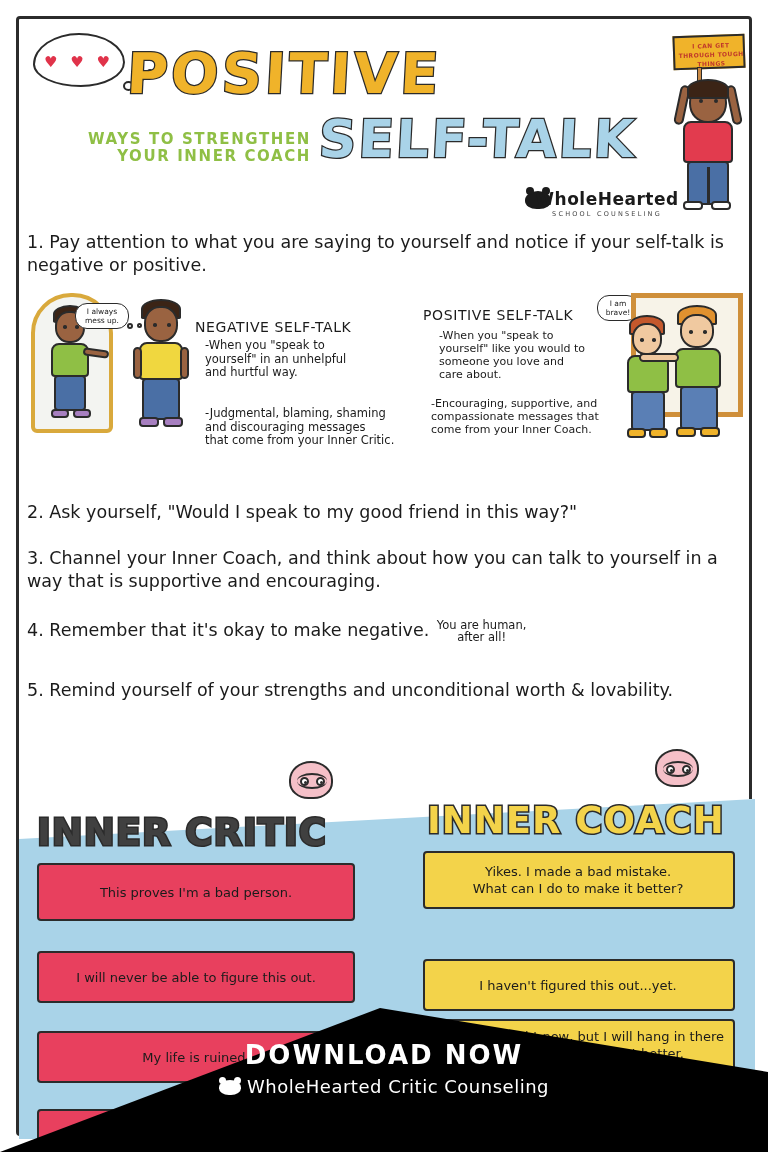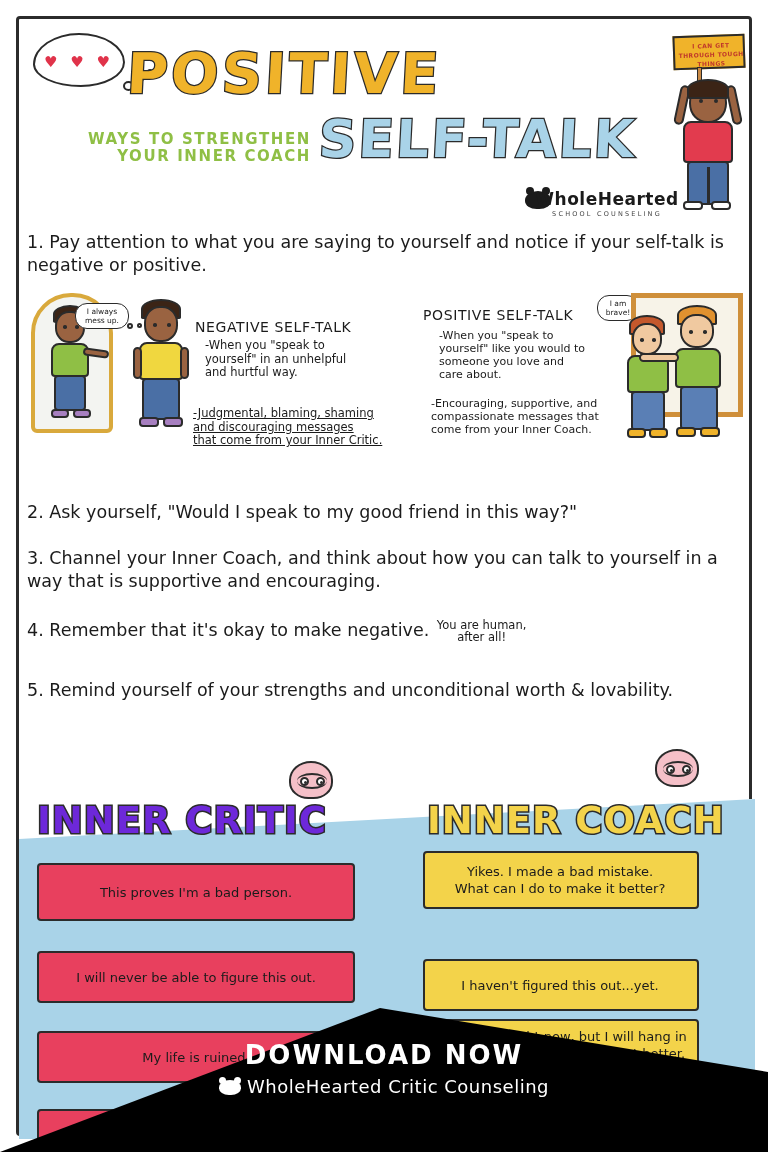--- a/index.html
+++ b/index.html
@@ -159,39 +159,39 @@
     position: absolute; left: 0; top: 0; width: 736px; height: 40px;
     background: #ffffff;
     clip-path: polygon(0 0, 736px 0, 736px 0, 0 40px);
   }
   .col-title {
     position: absolute;
     font-family: "DejaVu Sans", sans-serif;
     font-weight: bold; font-size: 37px; letter-spacing: 1px;
     -webkit-text-stroke: 3px #2b2b2b; paint-order: stroke fill;
   }
-  .col-title.critic { left: 18px; top: 0px; color: #6d28d9; }
+  .col-title.critic { left: 18px; top: 12px; color: #404040; }
   .col-title.coach  { left: 408px; top: 0px; color: #f3d34a; text-align: right; }
 
   .brain { position: absolute; width: 44px; height: 38px; background: #f5c0c8;
            border: 2.5px solid #2b2b2b; border-radius: 50% 50% 44% 44%; }
   .brain .squig { position: absolute; left: 6px; top: 10px; width: 30px; height: 16px;
                   border-top: 2px solid #2b2b2b; border-bottom: 2px solid #2b2b2b; border-radius: 50%; }
   .brain .eye { position: absolute; width: 9px; height: 9px; background: #fff;
                 border: 2px solid #2b2b2b; border-radius: 50%; top: 14px; }
   .brain .eye .pupil { position: absolute; left: 2px; top: 2px; width: 3px; height: 3px; background: #2b2b2b; border-radius: 50%; }
 
   .card {
     position: absolute; border: 2.5px solid #2b2b2b; border-radius: 4px;
     display: flex; align-items: center; justify-content: center;
     text-align: center; font-size: 13px; line-height: 17px; color: #1b1b1b;
     padding: 4px 8px;
   }
   .card.critic { background: #e8405e; left: 18px; width: 318px; margin-top: 12px; }
-  .card.coach  { background: #f3d34a; left: 404px; width: 276px; padding-left: 6px; }
+  .card.coach  { background: #f3d34a; left: 404px; width: 312px; padding-left: 6px; }
 
   
   .footer {
     position: absolute; left: 0; top: 1008px; width: 768px; height: 144px;
     background: #000;
     clip-path: polygon(380px 0, 768px 64px, 768px 144px, 0 144px, 0 144px);
   }
   .footer-inner { position: absolute; left: 0; top: 1040px; width: 768px; text-align: center; }
   .dl-title { font-size: 26px; font-weight: bold; color: #fff; letter-spacing: 2px; }
   .dl-sub { margin-top: 6px; font-size: 18px; color: #fff; letter-spacing: .5px; }
@@ -284,21 +284,21 @@
         <div class="p-body" style="left:8px; top:43px; width:44px; height:38px; background:#f0d73f;"></div>
         <div class="p-arm" style="left:2px; top:48px; width:9px; height:32px; background:#9a6341;"></div>
         <div class="p-arm" style="left:49px; top:48px; width:9px; height:32px; background:#9a6341;"></div>
         <div class="p-legs" style="left:11px; top:79px; width:38px; height:42px; background:#4a6fa5;"></div>
         <div class="p-shoe" style="left:8px; top:118px; width:20px; height:10px; background:#a77fc0;"></div>
         <div class="p-shoe" style="left:32px; top:118px; width:20px; height:10px; background:#a77fc0;"></div>
       </div>
 
       <div class="negtitle" style="left:176px; top:48px;">NEGATIVE SELF-TALK</div>
       <div class="negbody" style="left:186px; top:68px; width:150px; white-space: pre-line;">-When you "speak to yourself" in an unhelpful and hurtful way.</div>
-      <div class="negbody" style="left:174px; top:136px; width:190px; white-space: pre-line; text-decoration: underline;">-Judgmental, blaming, shaming and  discouraging messages
+      <div class="negbody" style="left:186px; top:136px; width:190px; white-space: pre-line;">-Judgmental, blaming, shaming and  discouraging messages
  that come from your Inner Critic.</div>
 
       <div class="postitle" style="left:404px; top:36px;">POSITIVE SELF-TALK</div>
       <div class="posbody" style="left:420px; top:58px; width:152px; white-space: pre-line;">-When you "speak to yourself" like you would to someone you love and care about.</div>
       <div class="posbody" style="left:412px; top:126px; width:168px; white-space: pre-line;">-Encouraging, supportive, and compassionate messages that come from your Inner Coach.</div>
 
       <div class="sp-bubble" style="left:578px; top:24px; width:42px;">
         <span style="white-space: pre-line;">I am
 brave!</span>
       </div>

